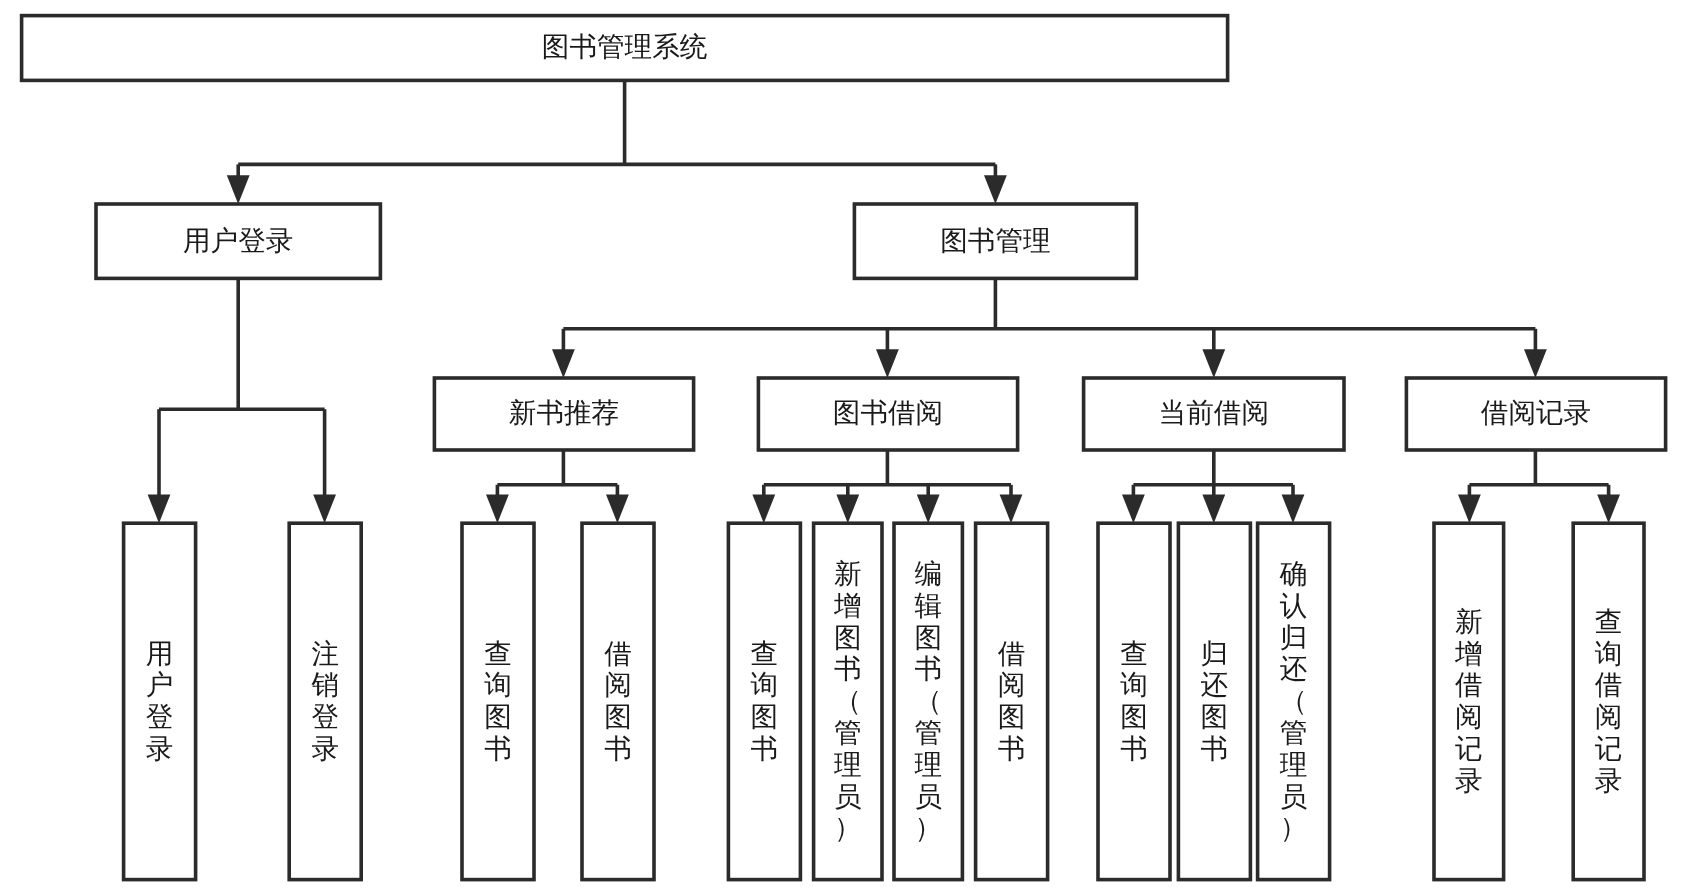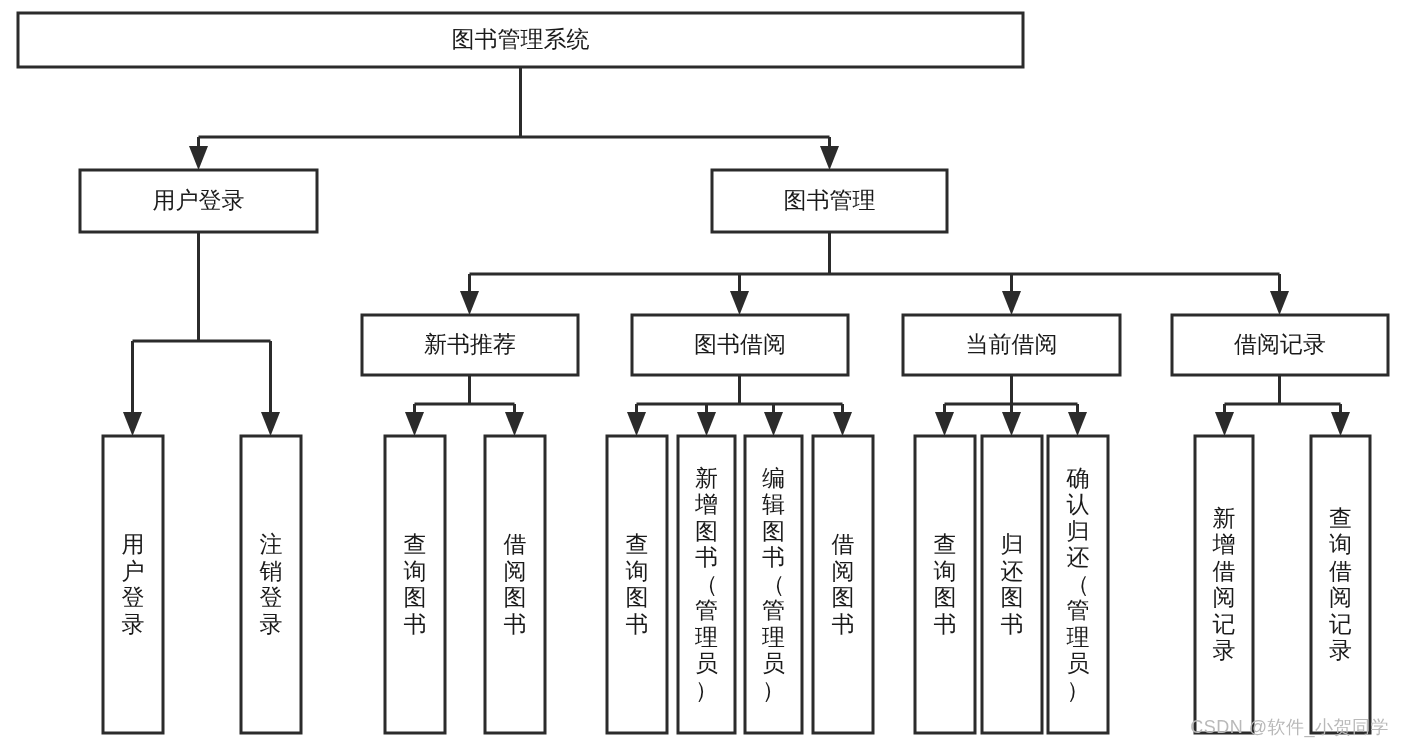--- a/index.html
+++ b/index.html
@@ -231,14 +231,13 @@
         <text class="leaf-label" x="1224" y="0"><tspan x="1224" y="525.67">新</tspan><tspan x="1224" y="552.17">增</tspan><tspan x="1224" y="578.67">借</tspan><tspan x="1224" y="605.17">阅</tspan><tspan x="1224" y="631.67">记</tspan><tspan x="1224" y="658.17">录</tspan></text>
       </g>
 
       <g>
         <rect class="node-rect" x="1311" y="436" width="59" height="297"></rect>
         <text class="leaf-label" x="1340.5" y="0"><tspan x="1340.5" y="525.67">查</tspan><tspan x="1340.5" y="552.17">询</tspan><tspan x="1340.5" y="578.67">借</tspan><tspan x="1340.5" y="605.17">阅</tspan><tspan x="1340.5" y="631.67">记</tspan><tspan x="1340.5" y="658.17">录</tspan></text>
       </g>
     </g>
   </svg>
 
-  <div class="watermark">CSDN @软件_小贺同学</div>
 </div>
 
 </body></html>

